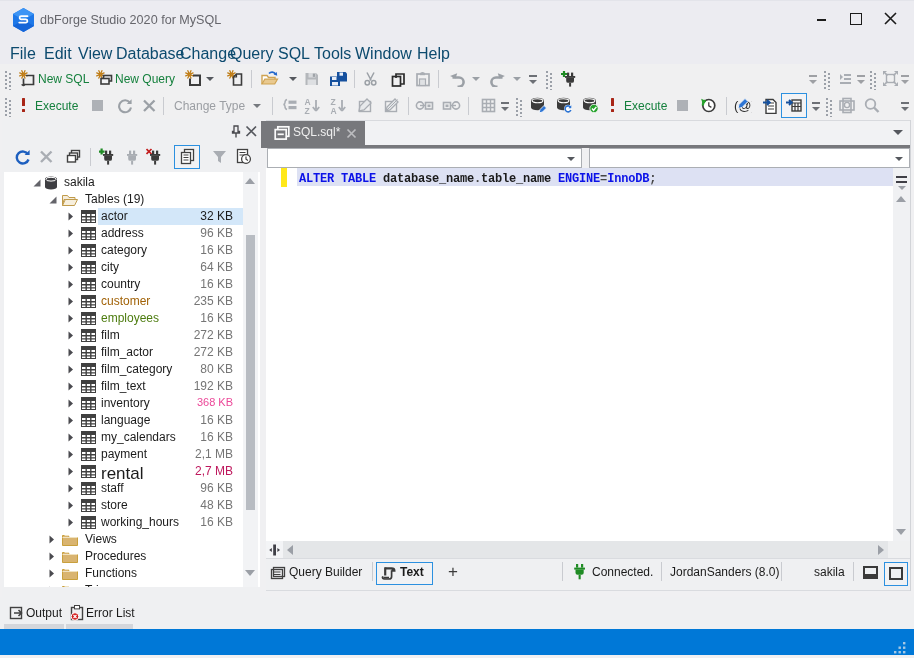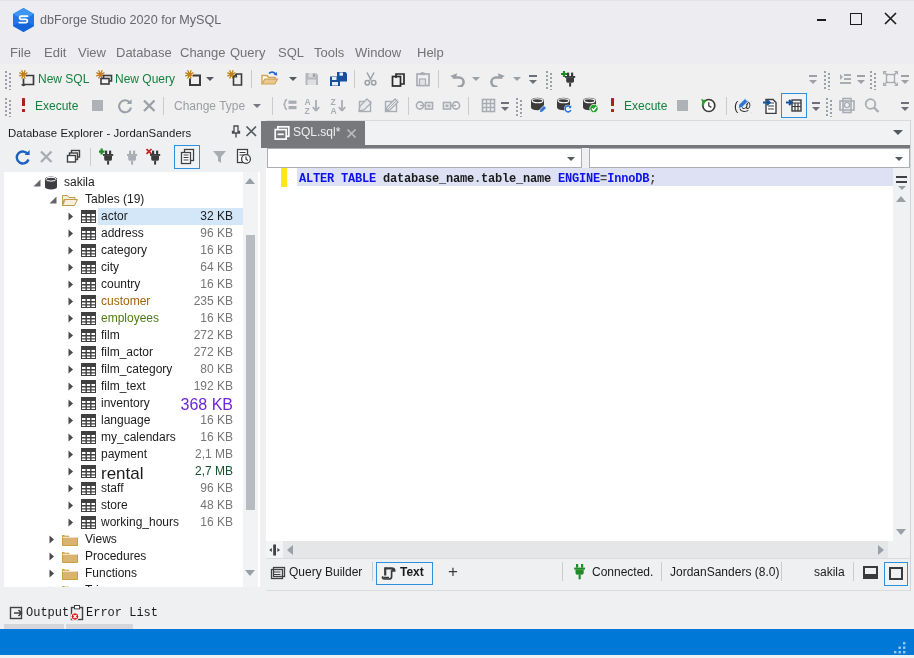--- a/index.html
+++ b/index.html
@@ -4,21 +4,21 @@
 <style>
 * { margin:0; padding:0; box-sizing:border-box; }
 html,body { width:914px; height:658px; overflow:hidden; }
 body { font-family:"Liberation Sans", sans-serif; position:relative; background:#f0f0f2; }
 .abs { position:absolute; }
 
 #titlebar { left:0; top:0; width:914px; height:40px; background:#ececf1; border-top:1px solid #e3e4ea; }
 #title-text { left:40px; top:13px; font-size:12.6px; color:#66666c; }
 
 #menubar { left:0; top:40px; width:914px; height:24px; background:#ececf1; }
-.menu-item { position:absolute; top:45px; font-size:13px; color:#737373; }
+.menu-item { position:absolute; top:45px; font-size:16px; color:#0c4a6e; }
 
 #toolbars { left:0; top:64px; width:914px; height:55px; background:#f0f0f1; }
 .grip { position:absolute; width:7px; height:19px;
   background-image:radial-gradient(circle at 1.2px 1.2px, #9ba0a8 1px, transparent 1.2px),radial-gradient(circle at 1.2px 1.2px, #9ba0a8 1px, transparent 1.2px);
   background-size:8px 4px,8px 4px; background-position:0 0,4px 2px; }
 .tsep { position:absolute; width:1px; height:18px; background:#c9cbd0; }
 .tbtext { position:absolute; font-size:12px; color:#15803d; }
 .ovf { position:absolute; width:9px; height:14px; }
 .ovf:before { content:""; position:absolute; left:0; top:3px; width:8px; height:1.8px; background:#6d7076; }
 .ovf:after { content:""; position:absolute; left:0; top:8px; border-left:4px solid transparent; border-right:4px solid transparent; border-top:4.5px solid #6d7076; }
@@ -44,21 +44,21 @@
 .combo { position:absolute; top:29px; height:20px; background:#fff; border:1px solid #abaeb3; }
 #edwhite { position:absolute; left:0; top:49px; width:627px; height:373px; background:#fff; }
 #vscroll { position:absolute; left:627px; top:49px; width:17px; height:373px; background:#f0f1f3; }
 #hscroll { position:absolute; left:0; top:422px; width:645px; height:17px; background:#e4e6e8; }
 #edfooter { position:absolute; left:0; top:439px; width:645px; height:33px; background:#eff0f2; border-top:1px solid #d9dbdf; border-bottom:1px solid #d9dbdf; }
 .ftext { position:absolute; font-size:12px; color:#1b1b1b; }
 .fsep { position:absolute; top:7px; width:1px; height:19px; background:#c9cbd0; }
 
 #bottomtabs { left:0; top:597px; width:914px; height:32px; background:#eff0f2; }
 .bstrip { position:absolute; top:27px; height:5px; background:#d4d6db; }
-.btext { position:absolute; top:9px; font-size:12px; color:#1b1b1b;font-family:Liberation Mono, monospace; }
+.btext { position:absolute; top:9px; font-size:12px; color:#1b1b1b; }
 
 #statusbar { left:0; top:629px; width:914px; height:26px; background:#0078d7; }
 #bottomedge { left:0; top:655px; width:914px; height:3px; background:#f0f0f2; }
 pre { font-family:"Liberation Mono", monospace; }
 </style>
 </head>
 <body>
 <div class="abs" id="titlebar"></div>
 <div class="abs" id="title-text">dbForge Studio 2020 for MySQL</div>
 <svg class="abs" style="left:13px;top:8px" width="21" height="24" viewBox="0 0 21 24">
@@ -303,23 +303,20 @@
       <circle cx="9" cy="8" r="2.6" fill="none" stroke="#a9adb3" stroke-width="1.4"></circle>
     </svg>
 <svg class="abs" style="left:863px;top:97px" width="18" height="18" viewBox="0 0 18 18">
       <circle cx="7.5" cy="7" r="4.8" fill="none" stroke="#a9adb3" stroke-width="1.8"></circle>
       <path d="M11,10.5 l4.5,4.5" stroke="#a9adb3" stroke-width="2.4"></path>
     </svg>
 <div class="ovf" style="left:901px;top:99px"></div>
 </div>
 
 <div class="abs" id="panel">
-  <div id="panel-header">
-    <span id="panel-title">Database Explorer - JordanSanders</span>
-  </div>
   <div id="panel-toolbar"></div>
 <svg class="abs" style="left:228px;top:6px" width="12" height="13" viewBox="0 0 12 13">
       <path d="M4,1 h4 v5.5 h1.5 v1.5 h-7 v-1.5 h1.5 z" fill="none" stroke="#4a4a4f" stroke-width="1.3"></path>
       <path d="M6,8 v4.5" stroke="#4a4a4f" stroke-width="1.4"></path>
     </svg>
 <svg class="abs" style="left:243px;top:6px" width="13" height="13" viewBox="0 0 13 13">
       <path d="M1.5,1.5 L11,11 M11,1.5 L1.5,11" stroke="#55585e" stroke-width="1.7"></path>
     </svg>
 <svg class="abs" style="left:12px;top:29px" width="17" height="17" viewBox="0 0 17 17">
       <path d="M14,6.5 a6,6 0 1 0 0.5,5" fill="none" stroke="#1d5fbf" stroke-width="2.4"></path>
@@ -503,21 +500,21 @@
 <div class="abs" style="right:27px;top:207px;font-size:12px;color:#757575">192 KB</div>
 <svg class="abs" style="left:64px;top:227px" width="6" height="9">
         <path d="M0.5,0.5 L5,4.5 L0.5,8.5 Z" fill="#4a4a4f"></path>
       </svg>
 <svg class="abs" style="left:77px;top:225px" width="15" height="13" viewBox="0 0 15 13">
         <rect x="0.5" y="0.5" width="14" height="12" fill="#fff" stroke="#404040" stroke-width="1"></rect>
         <rect x="0" y="0" width="15" height="4" fill="#404040"></rect>
         <path d="M5.2,4 v9 M9.8,4 v9 M0,6.8 h15 M0,9.9 h15" stroke="#404040" stroke-width="1.4"></path>
       </svg>
 <div class="abs" style="left:97px;top:224px;font-size:12px;color:#1b1b1b">inventory</div>
-<div class="abs" style="right:27px;top:224px;font-size:16px;color:#6d28d9">368 KB</div>
+<div class="abs" style="right:27px;top:224px;font-size:11px;color:#ec4899">368 KB</div>
 <svg class="abs" style="left:64px;top:244px" width="6" height="9">
         <path d="M0.5,0.5 L5,4.5 L0.5,8.5 Z" fill="#4a4a4f"></path>
       </svg>
 <svg class="abs" style="left:77px;top:242px" width="15" height="13" viewBox="0 0 15 13">
         <rect x="0.5" y="0.5" width="14" height="12" fill="#fff" stroke="#404040" stroke-width="1"></rect>
         <rect x="0" y="0" width="15" height="4" fill="#404040"></rect>
         <path d="M5.2,4 v9 M9.8,4 v9 M0,6.8 h15 M0,9.9 h15" stroke="#404040" stroke-width="1.4"></path>
       </svg>
 <div class="abs" style="left:97px;top:241px;font-size:12px;color:#1b1b1b">language</div>
 <div class="abs" style="right:27px;top:241px;font-size:12px;color:#757575">16 KB</div>
@@ -543,21 +540,21 @@
 <div class="abs" style="right:27px;top:275px;font-size:12px;color:#757575">2,1 MB</div>
 <svg class="abs" style="left:64px;top:295px" width="6" height="9">
         <path d="M0.5,0.5 L5,4.5 L0.5,8.5 Z" fill="#4a4a4f"></path>
       </svg>
 <svg class="abs" style="left:77px;top:293px" width="15" height="13" viewBox="0 0 15 13">
         <rect x="0.5" y="0.5" width="14" height="12" fill="#fff" stroke="#404040" stroke-width="1"></rect>
         <rect x="0" y="0" width="15" height="4" fill="#404040"></rect>
         <path d="M5.2,4 v9 M9.8,4 v9 M0,6.8 h15 M0,9.9 h15" stroke="#404040" stroke-width="1.4"></path>
       </svg>
 <div class="abs" style="left:97px;top:292px;font-size:17px;color:#1b1b1b">rental</div>
-<div class="abs" style="right:27px;top:292px;font-size:12px;color:#14532d">2,7 MB</div>
+<div class="abs" style="right:27px;top:292px;font-size:12px;color:#be185d">2,7 MB</div>
 <svg class="abs" style="left:64px;top:312px" width="6" height="9">
         <path d="M0.5,0.5 L5,4.5 L0.5,8.5 Z" fill="#4a4a4f"></path>
       </svg>
 <svg class="abs" style="left:77px;top:310px" width="15" height="13" viewBox="0 0 15 13">
         <rect x="0.5" y="0.5" width="14" height="12" fill="#fff" stroke="#404040" stroke-width="1"></rect>
         <rect x="0" y="0" width="15" height="4" fill="#404040"></rect>
         <path d="M5.2,4 v9 M9.8,4 v9 M0,6.8 h15 M0,9.9 h15" stroke="#404040" stroke-width="1.4"></path>
       </svg>
 <div class="abs" style="left:97px;top:309px;font-size:12px;color:#1b1b1b">staff</div>
 <div class="abs" style="right:27px;top:309px;font-size:12px;color:#757575">96 KB</div>

